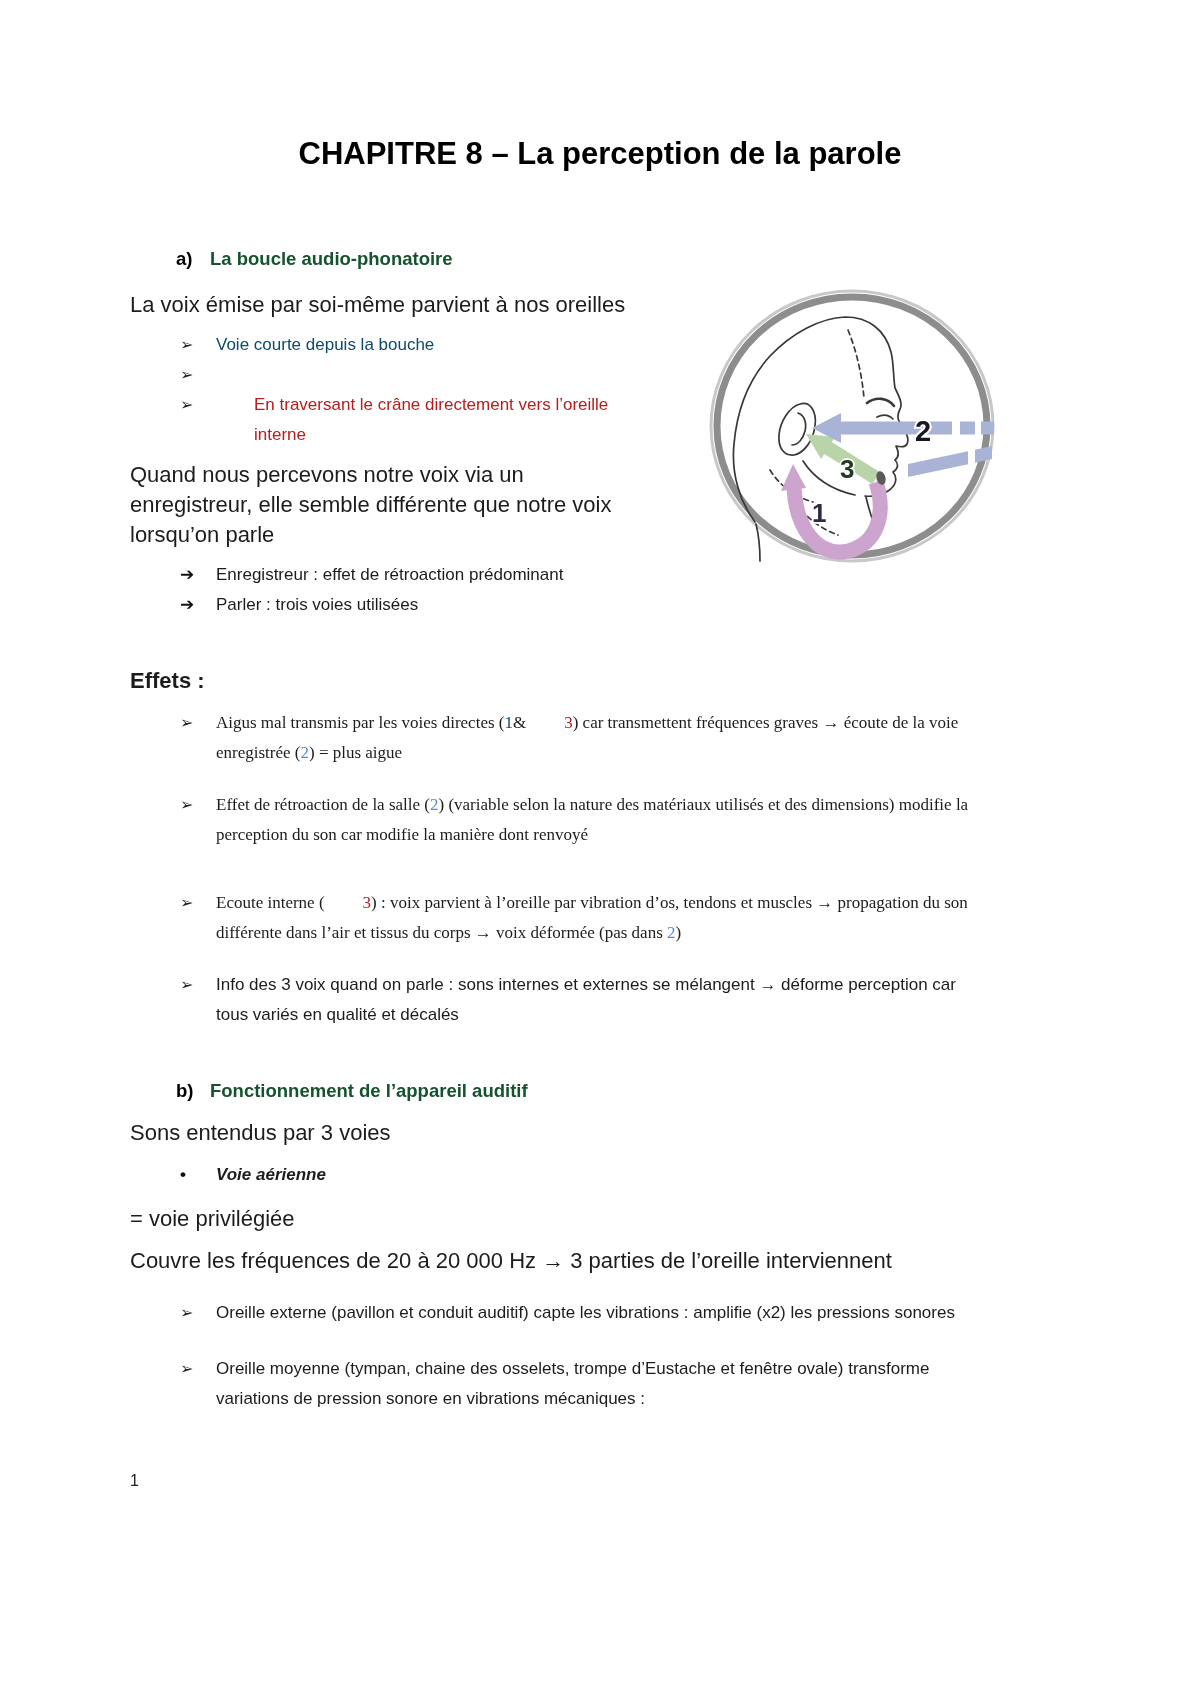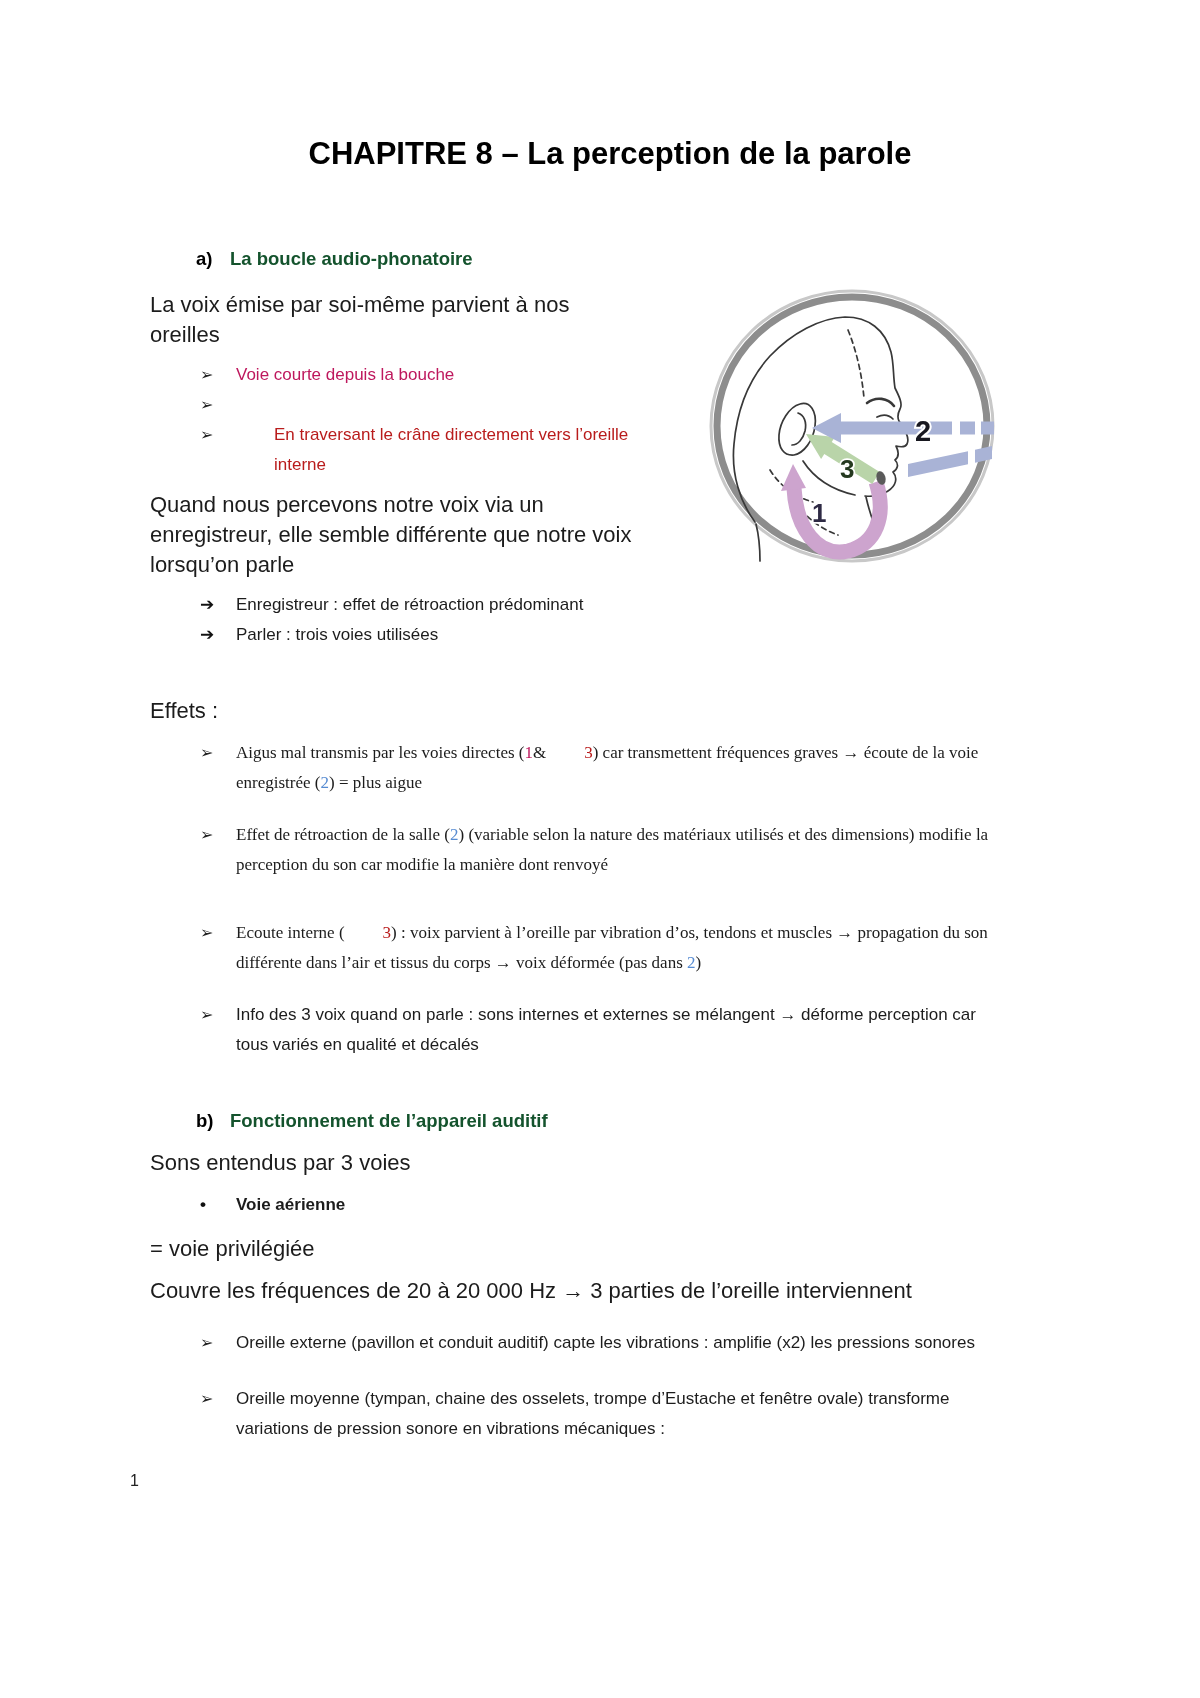--- a/index.html
+++ b/index.html
@@ -1,21 +1,20 @@
 <!DOCTYPE html>
 <html><head>
 <meta charset="utf-8">
 <style>
   * { box-sizing: border-box; }
   html,body { margin:0; padding:0; background:#e8e8e8; }
   .page {
     width:1200px; height:1698px; margin:0 auto; background:#ffffff;
     position:relative; font-family:"Liberation Sans", sans-serif; color:#1c1c1c;
     overflow:hidden;
-    padding-left:20px;
   }
   .content { padding:134px 130px 0 130px; }
   .title { font-size:31px; line-height:40px; font-weight:bold; text-align:center; margin:0; color:#000; }
 
   .sec-head { display:flex; font-size:18.5px; line-height:30px; font-weight:bold; }
   .sec-head.a { margin:70px 0 16px; }
   .sec-head.b { margin:46px 0 12px; }
   .sec-head .num { flex:none; width:34px; margin-left:46px; color:#000; }
   .sec-head .label { color:#14532d; }
 
@@ -25,26 +24,26 @@
   .p.mb12 { margin-bottom:12px; }
   .p.mb14 { margin-bottom:22px; }
 
   .li { display:flex; font-size:17px; line-height:30px; }
   .li .g { flex:none; width:36px; margin-left:50px; }
   .li .t { flex:0 1 auto; }
   .chev .g { font-size:16px; color:#222; }
   .fat .g  { font-size:17px; color:#111; }
   .dot .g  { font-size:17px; font-weight:bold; color:#111; }
 
-  .c1 { color:#be185d; }   
+  .c1 { color:#0c4a6e; }   
   .c2 { color:#568bd2; }   
   .c3 { color:#b91c1c;margin-left:38px; }   
-  .bold { font-weight:bold; }
+  .bold { font-weight:bold;font-style:italic; }
 
-  .effets-label { clear:both; margin:46px 0 12px; }
+  .effets-label { clear:both; margin:46px 0 12px;font-weight:bold; }
   .effect { margin:0 0 22px; }
   .effect.pt16 { padding-top:16px; }
   .t800 { max-width:800px;font-family:Liberation Serif, serif; }
   .t760 { max-width:760px; }
   .t835 { max-width:835px; }
 
   .blist .li { margin-bottom:14px; }
   .blist .li.mb26 { margin-bottom:26px; }
 
   .pagenum { position:absolute; left:130px; top:1472px; font-size:16px; color:#222; }

